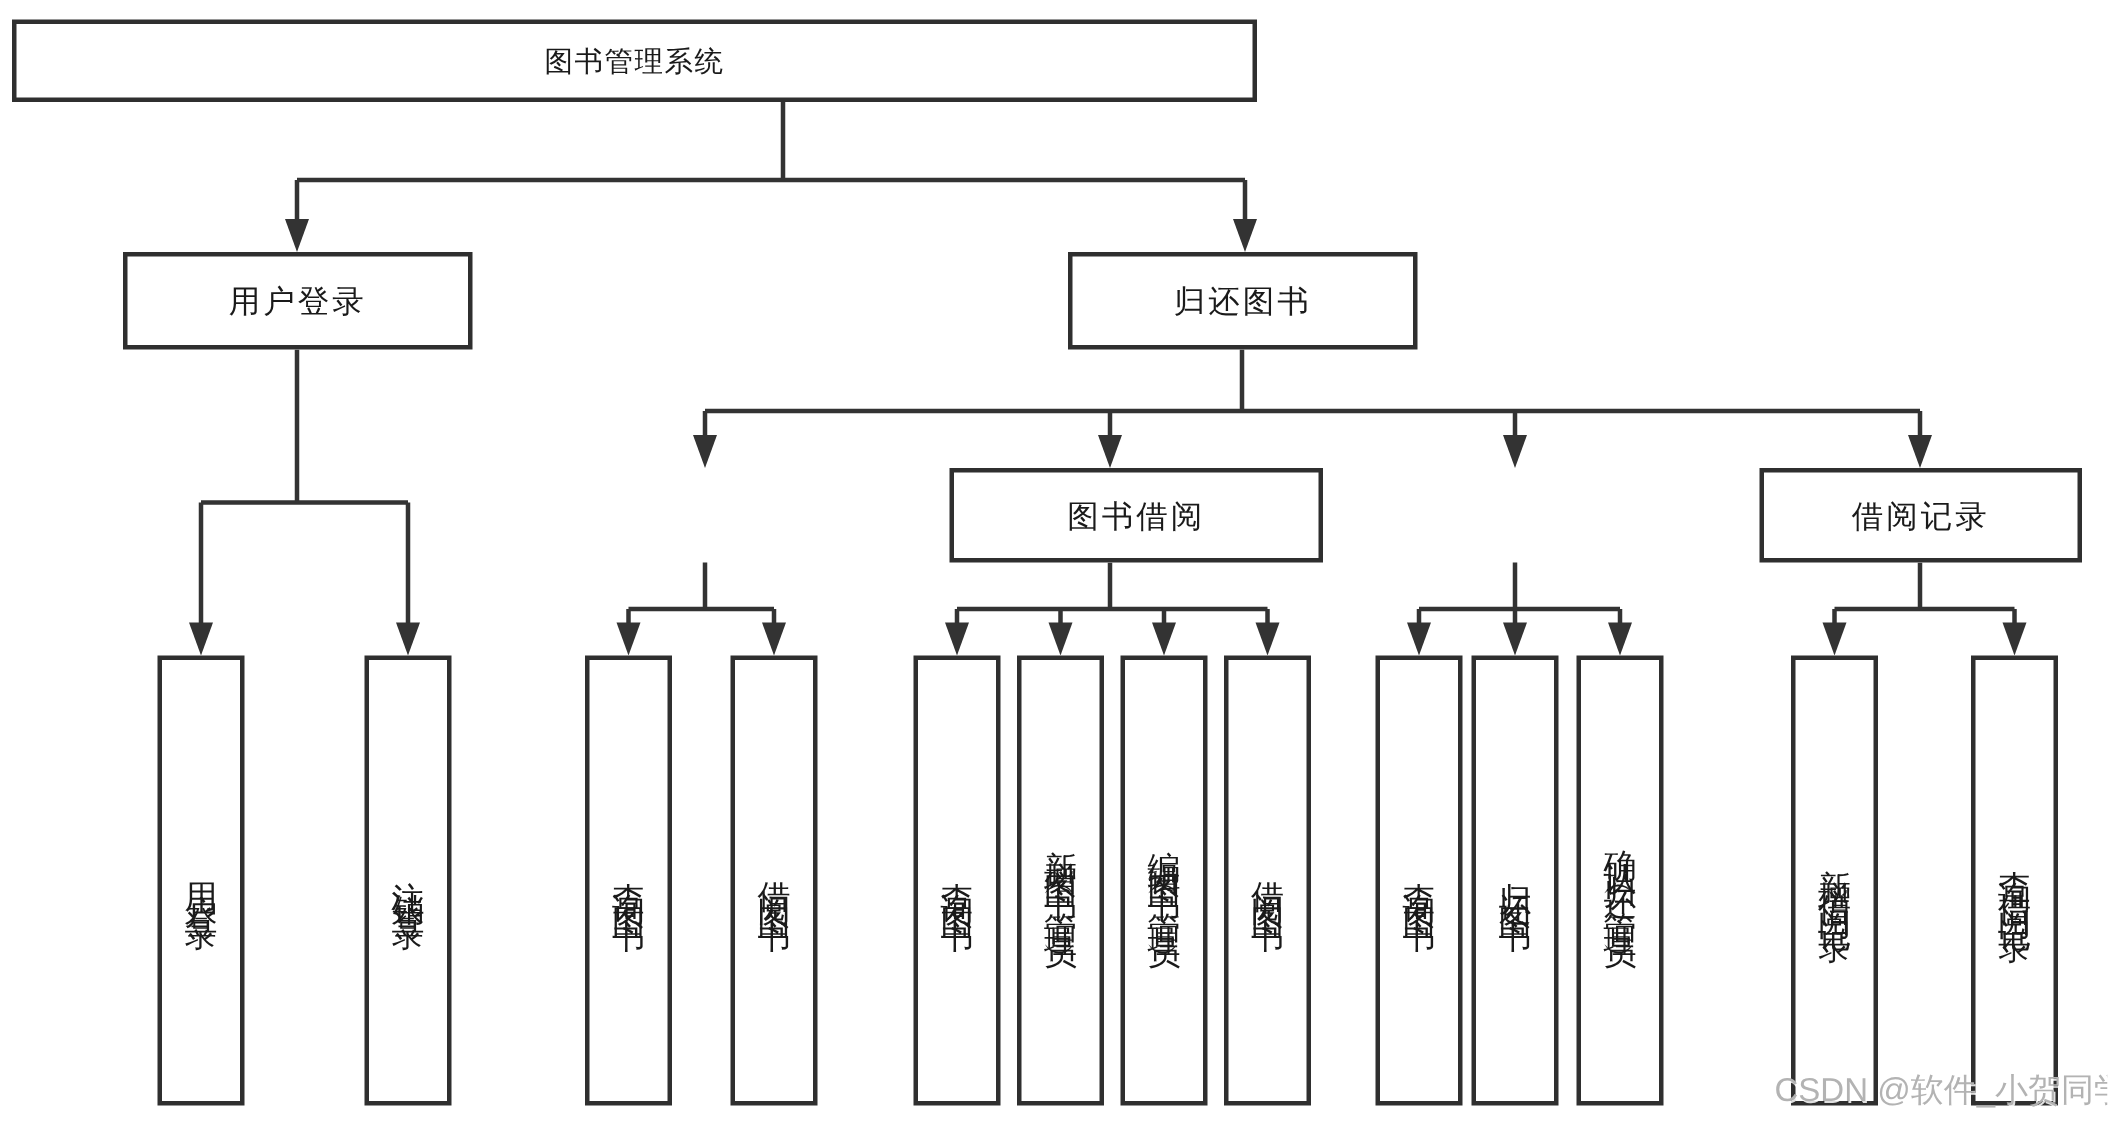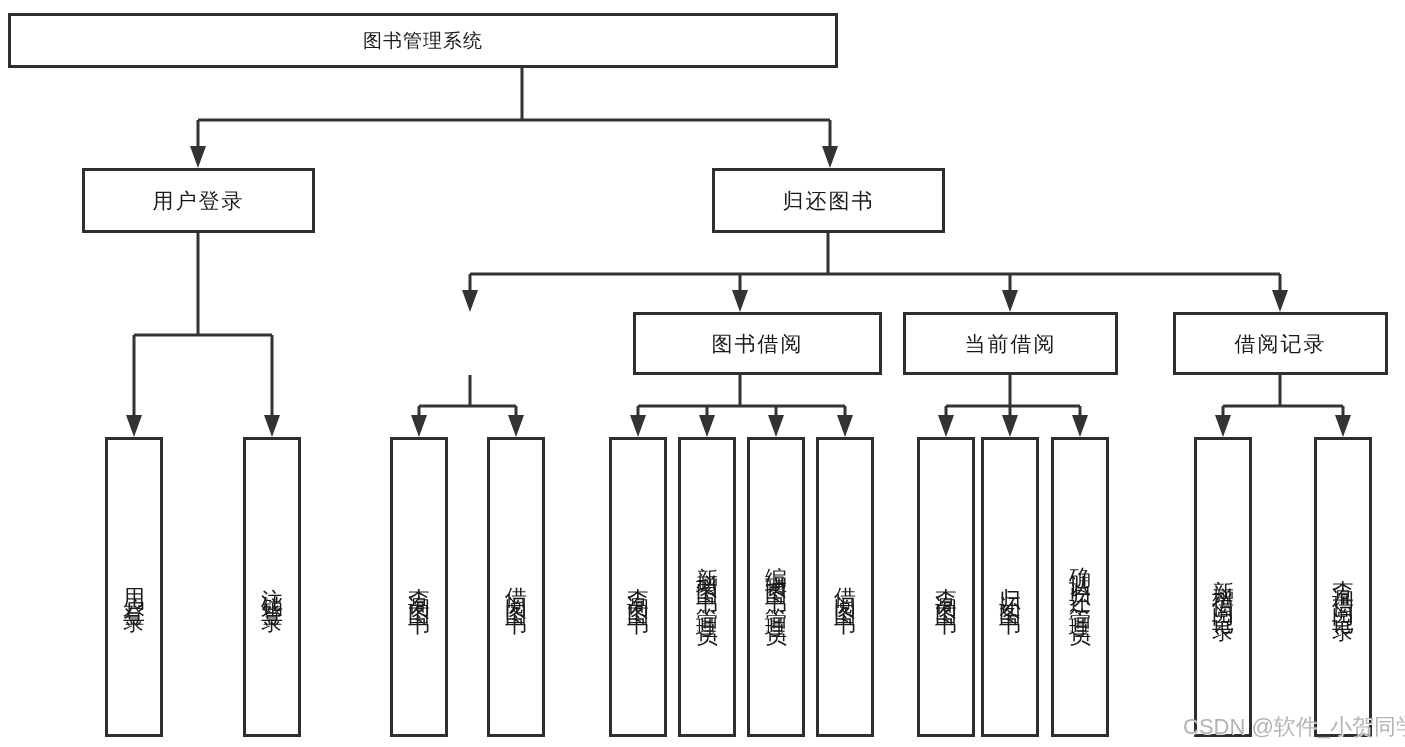--- a/index.html
+++ b/index.html
@@ -100,23 +100,20 @@
   <div class="node mid-node" style="left:82px; top:168px; width:233px; height:65px;">
     <span class="lbl">用户登录</span>
   </div>
   <div class="node mid-node" style="left:712px; top:168px; width:233px; height:65px;">
     <span class="lbl">归还图书</span>
   </div>
 
   <div class="node mid-node" style="left:633px; top:312px; width:249px; height:63px;">
     <span class="lbl">图书借阅</span>
   </div>
-  <div class="node mid-node" style="left:903px; top:312px; width:215px; height:63px;">
-    <span class="lbl">当前借阅</span>
-  </div>
   <div class="node mid-node" style="left:1173px; top:312px; width:215px; height:63px;">
     <span class="lbl">借阅记录</span>
   </div>
 
   <div class="node leaf-node" style="left:105px; top:437px; width:58px; height:300px;">
     <span class="lbl">用户登录</span>
   </div>
   <div class="node leaf-node" style="left:243px; top:437px; width:58px; height:300px;">
     <span class="lbl">注销登录</span>
   </div>

